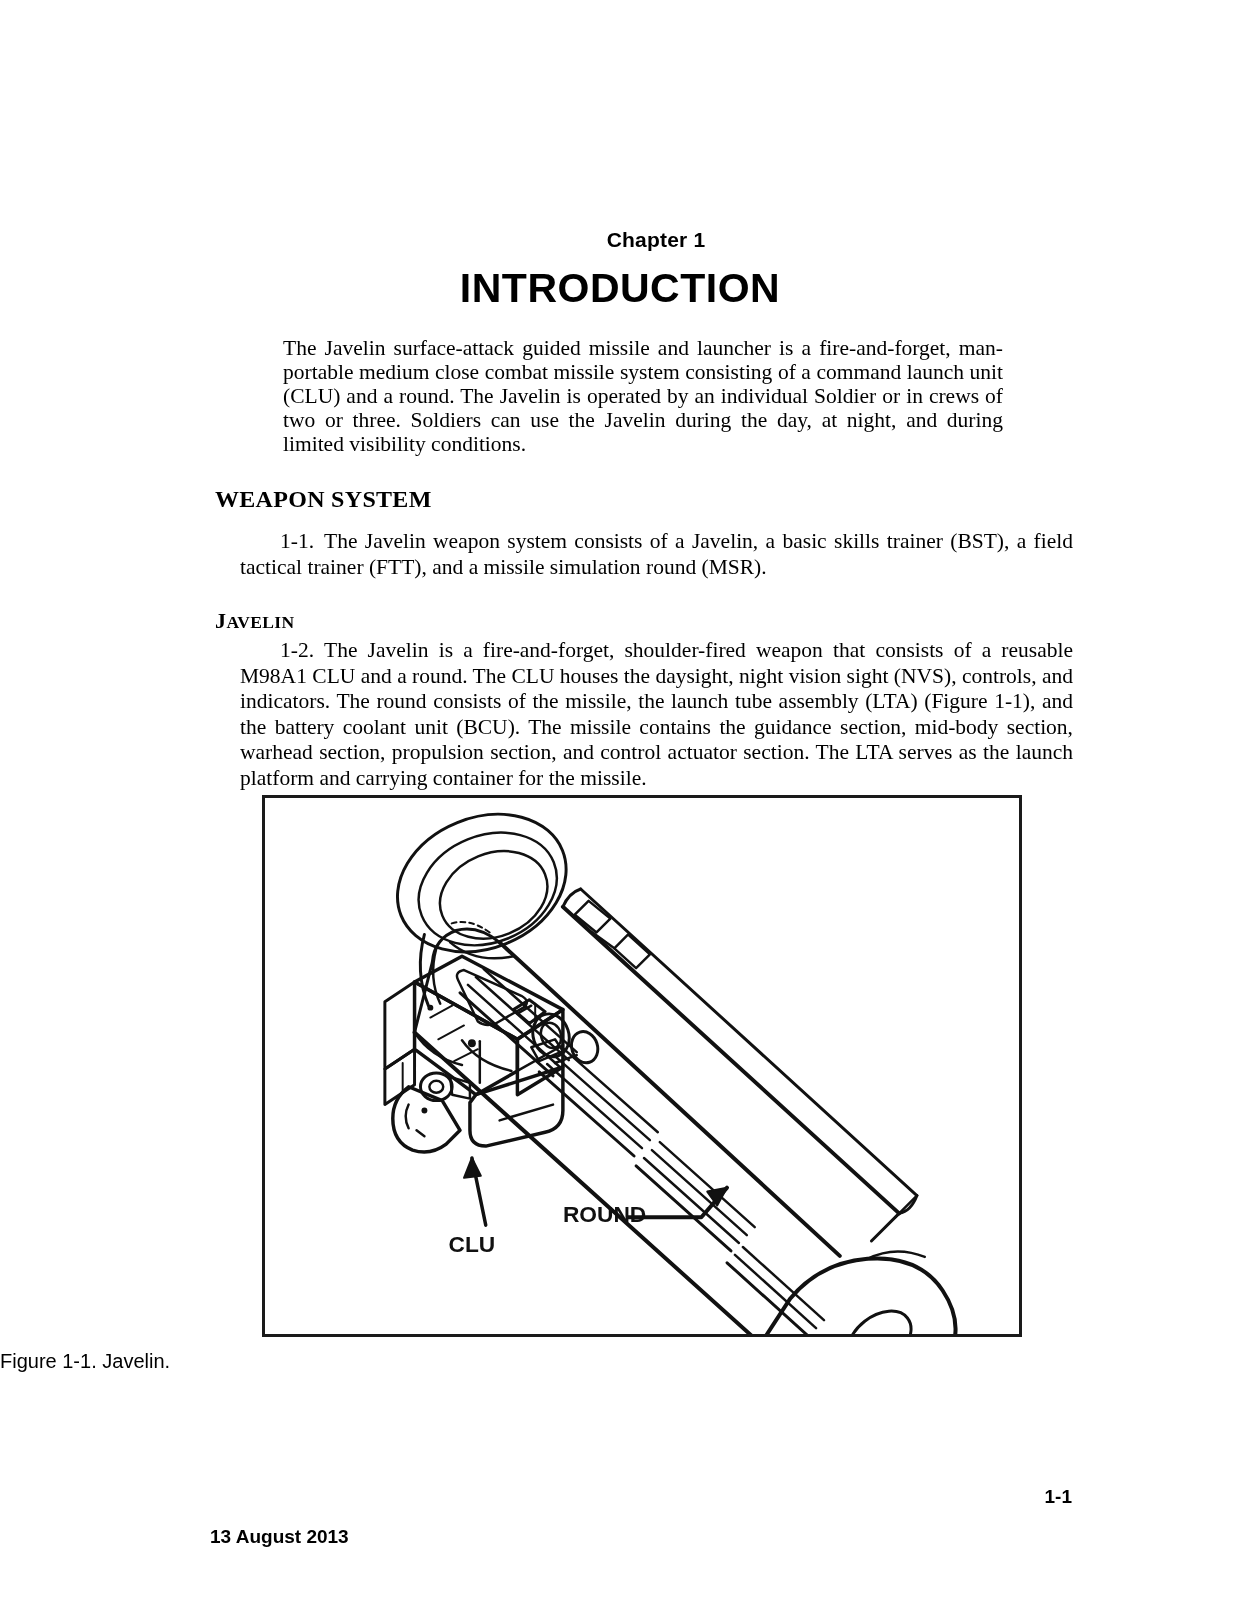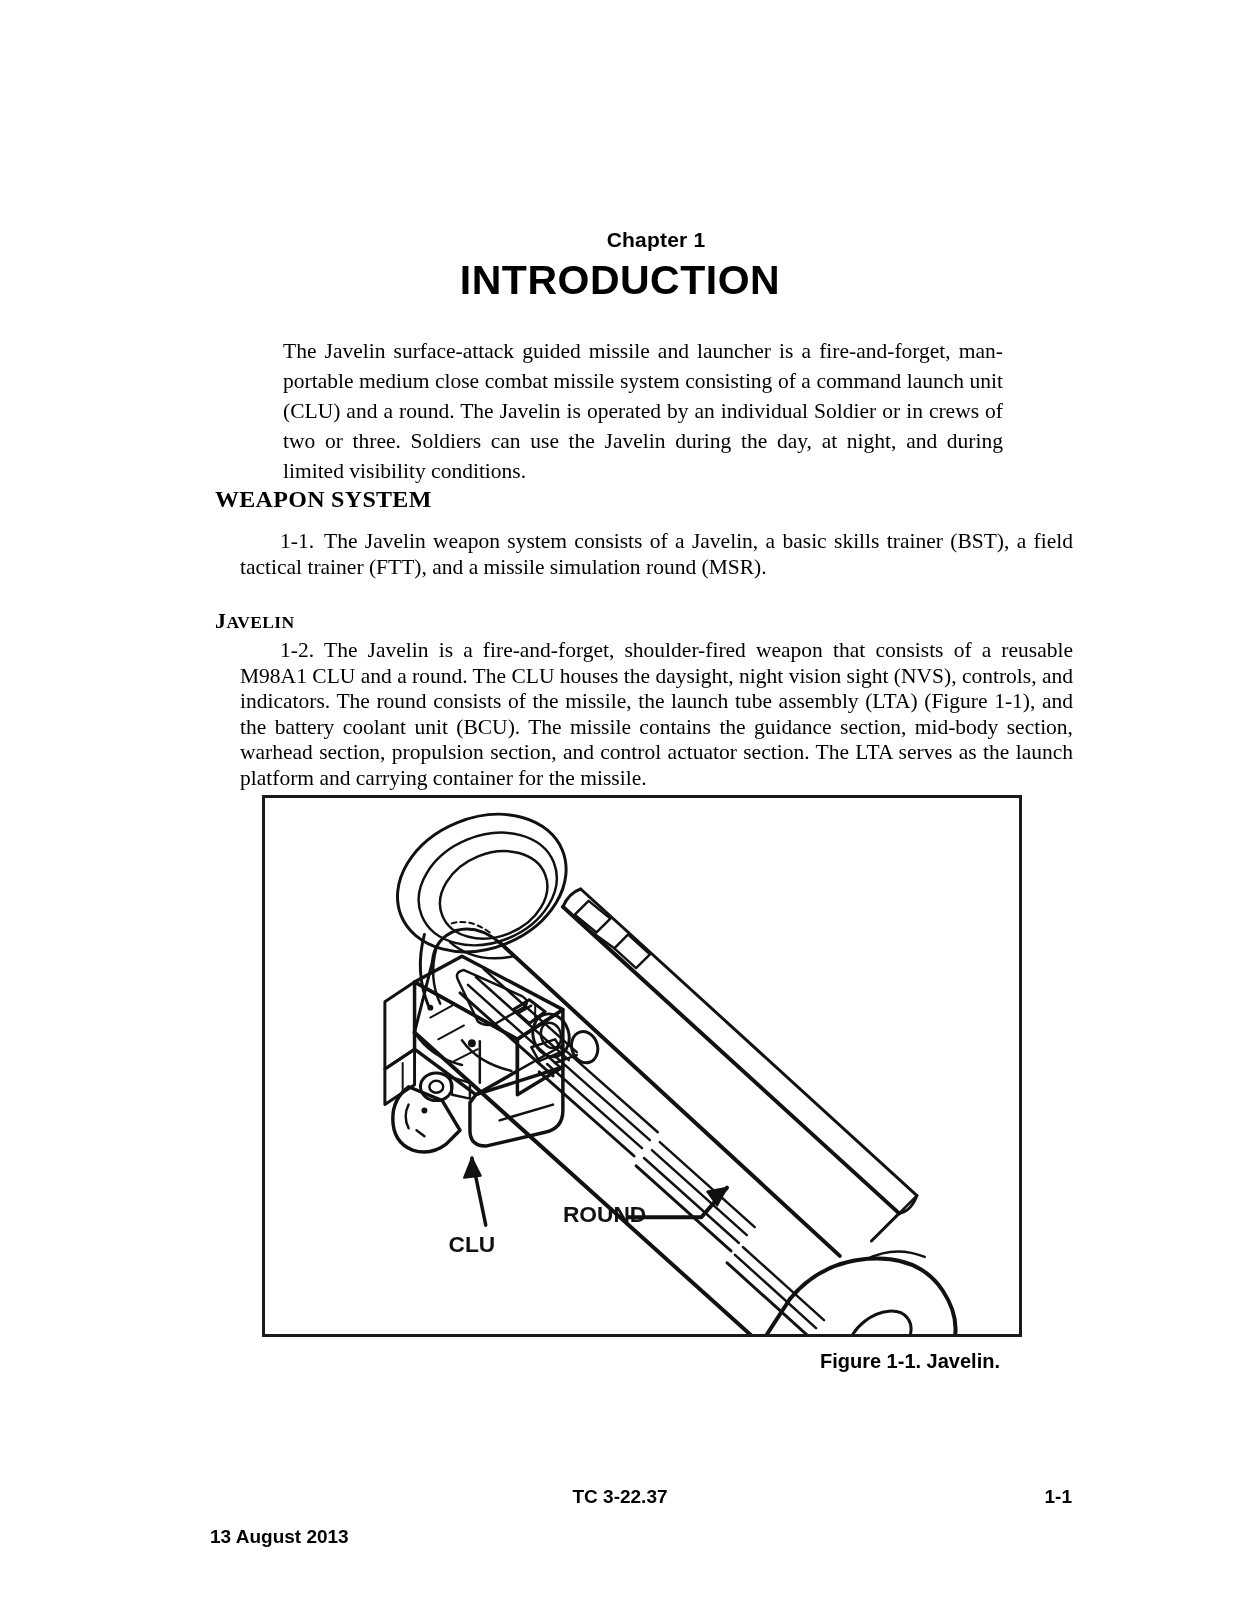--- a/index.html
+++ b/index.html
@@ -29,38 +29,38 @@
     width: 1240px;
     text-align: center;
     font-family: "Liberation Sans", "DejaVu Sans", sans-serif;
     font-weight: bold;
     font-size: 21px;
     letter-spacing: 0.2px;
     padding-left: 20px;
   }
   .chapter-title {
     position: absolute;
-    top: 257px;
+    top: 265px;
     left: 0;
     width: 1240px;
     text-align: center;
     font-family: "Liberation Sans", "DejaVu Sans", sans-serif;
     font-weight: bold;
     font-size: 41px;
     letter-spacing: 0.5px;
   }
 
   
   .intro-para {
     position: absolute;
     top: 336px;
     left: 283px;
     width: 720px;
     font-size: 21.5px;
-    line-height: 30px;
+    line-height: 24px;
     text-align: justify;
     text-justify: inter-word;
     hyphens: manual;
   }
 
   
   .section-heading {
     position: absolute;
     top: 486px;
     left: 215px;
@@ -120,23 +120,23 @@
   .figure-frame svg {
     display: block;
     width: 100%;
     height: 100%;
   }
   .figure-caption {
     position: absolute;
     top: 1350px;
     left: 0;
     width: 1000px;
-    text-align: right;
+    text-align: left;
     font-family: "Liberation Sans", "DejaVu Sans", sans-serif;
-    font-weight: bold;
+    font-weight: normal;
     font-size: 20px;
   }
 
   
   .footer {
     position: absolute;
     top: 1486px;
     left: 0;
     width: 1240px;
     height: 26px;
@@ -309,17 +309,16 @@
       <text x="208" y="442" text-anchor="middle" dominant-baseline="hanging" font-family="Liberation Sans, DejaVu Sans, sans-serif" font-size="23" font-weight="bold" fill="#111111">CLU</text>
 
       <text x="300" y="412" text-anchor="start" dominant-baseline="hanging" font-family="Liberation Sans, DejaVu Sans, sans-serif" font-size="23" font-weight="bold" fill="#111111">ROUND</text>
     </svg>
   </div>
 
   <div class="figure-caption">Figure 1-1. Javelin.</div>
 
   <div class="footer">
     <span class="footer-left">13 August 2013</span>
-    <span class="footer-center">TC 3-22.37</span>
     <span class="footer-right">1-1</span>
   </div>
 
 </div>
 
 </body></html>

